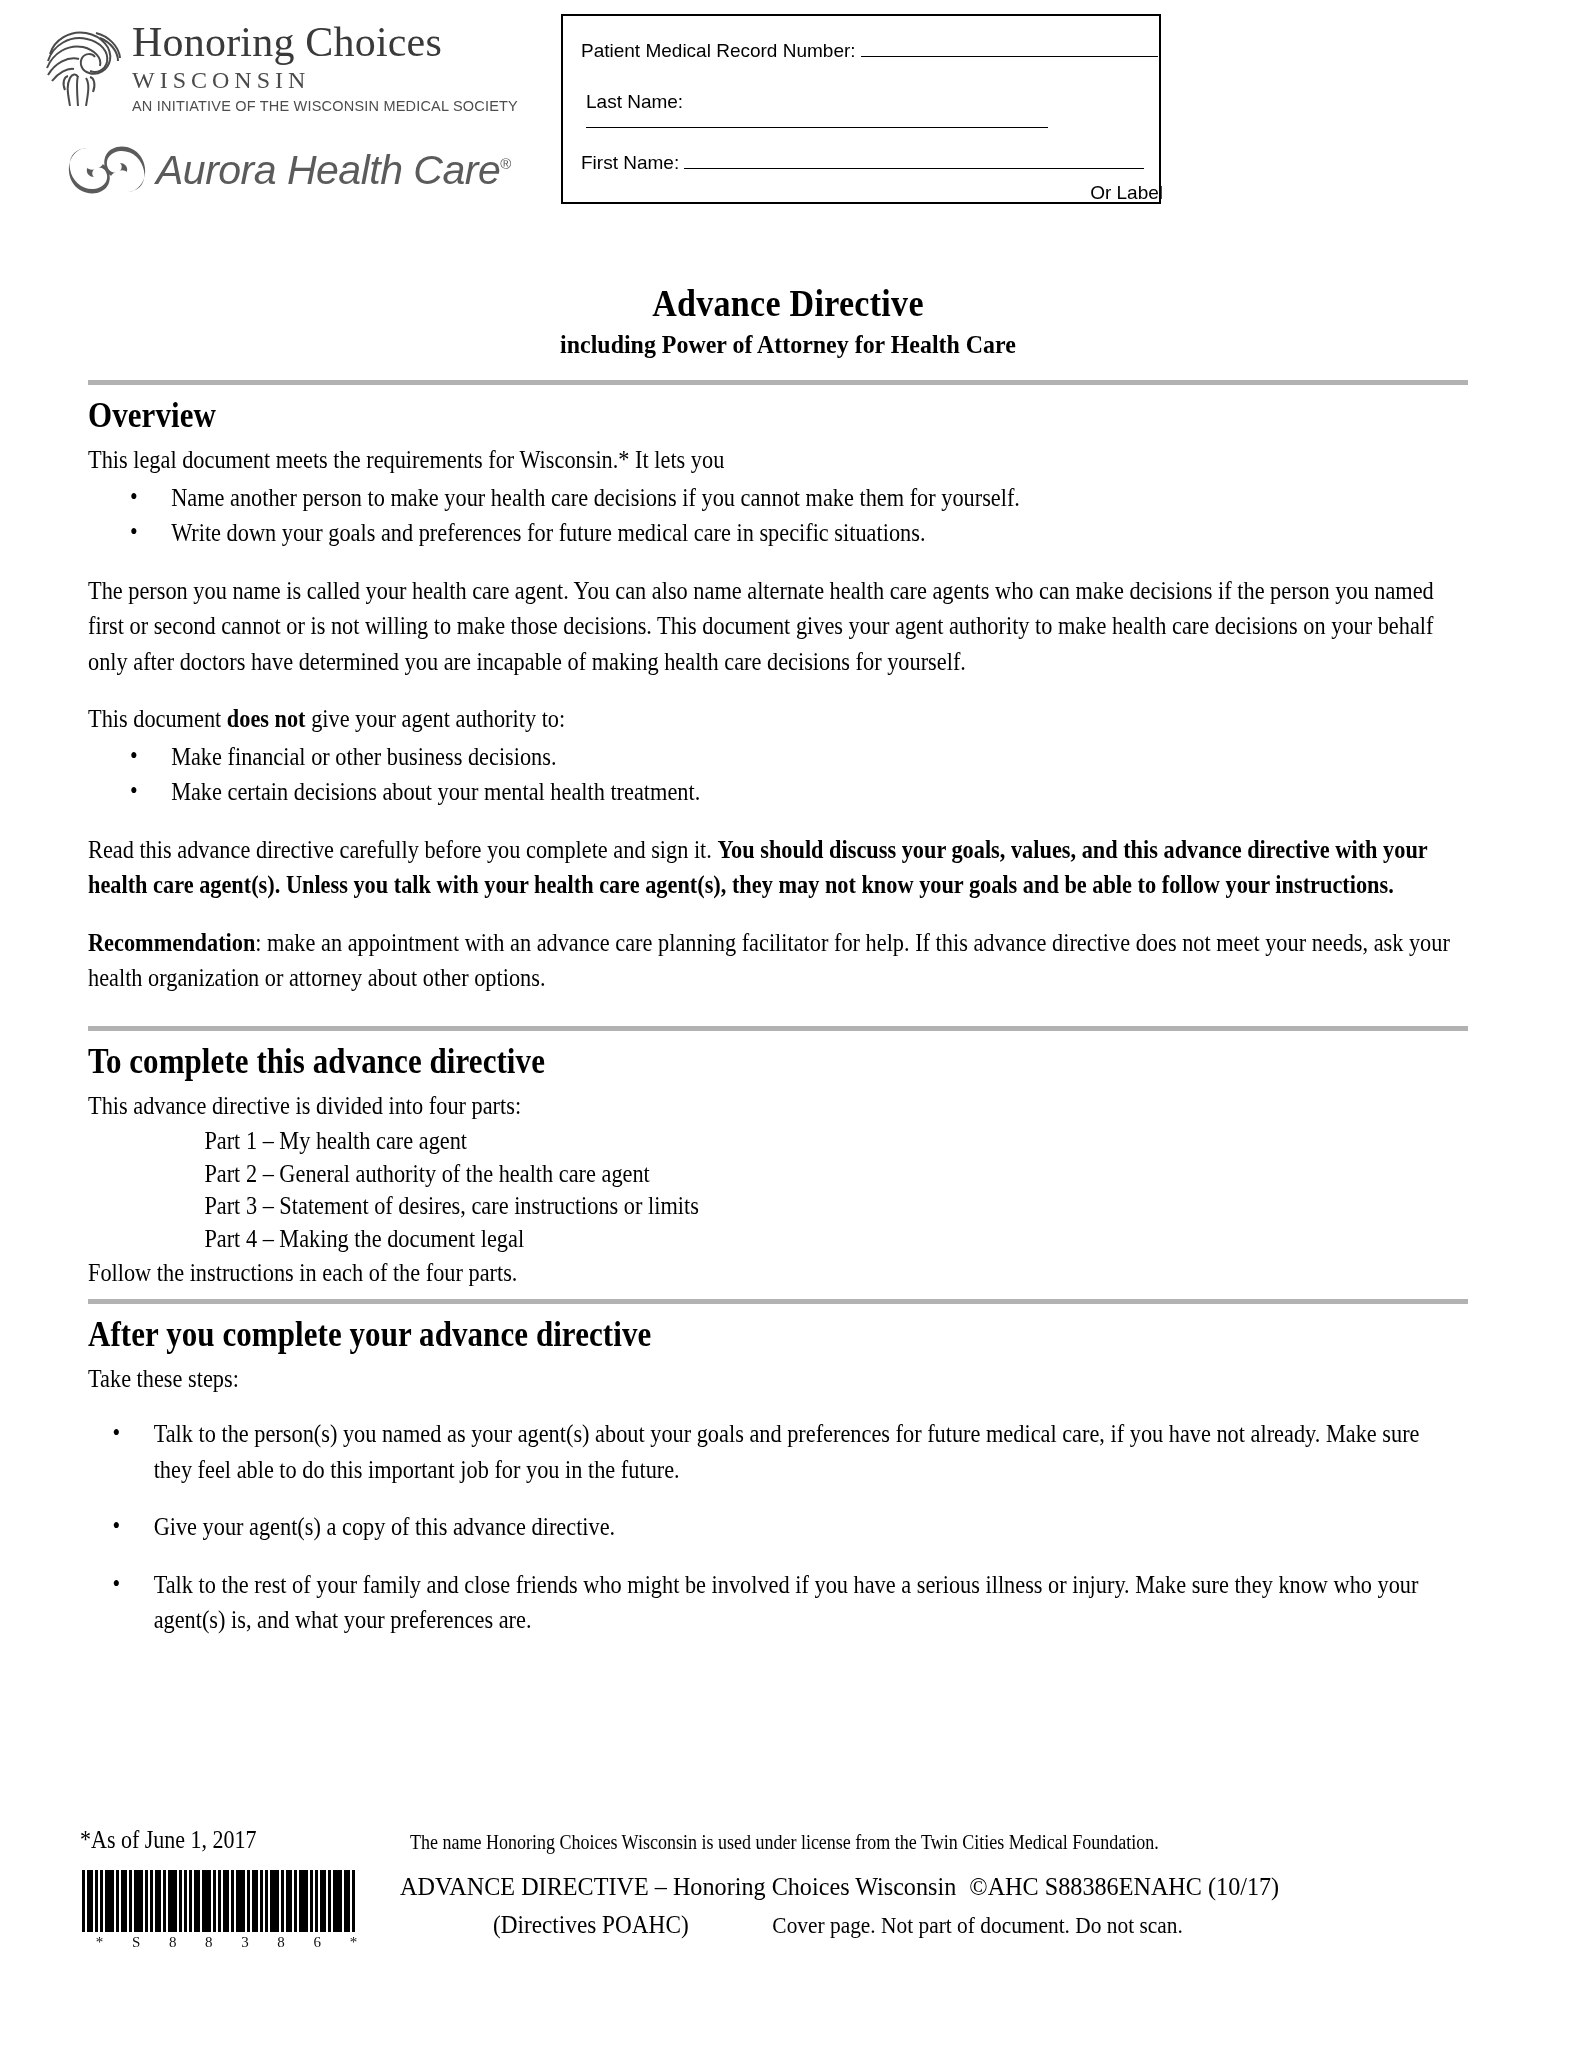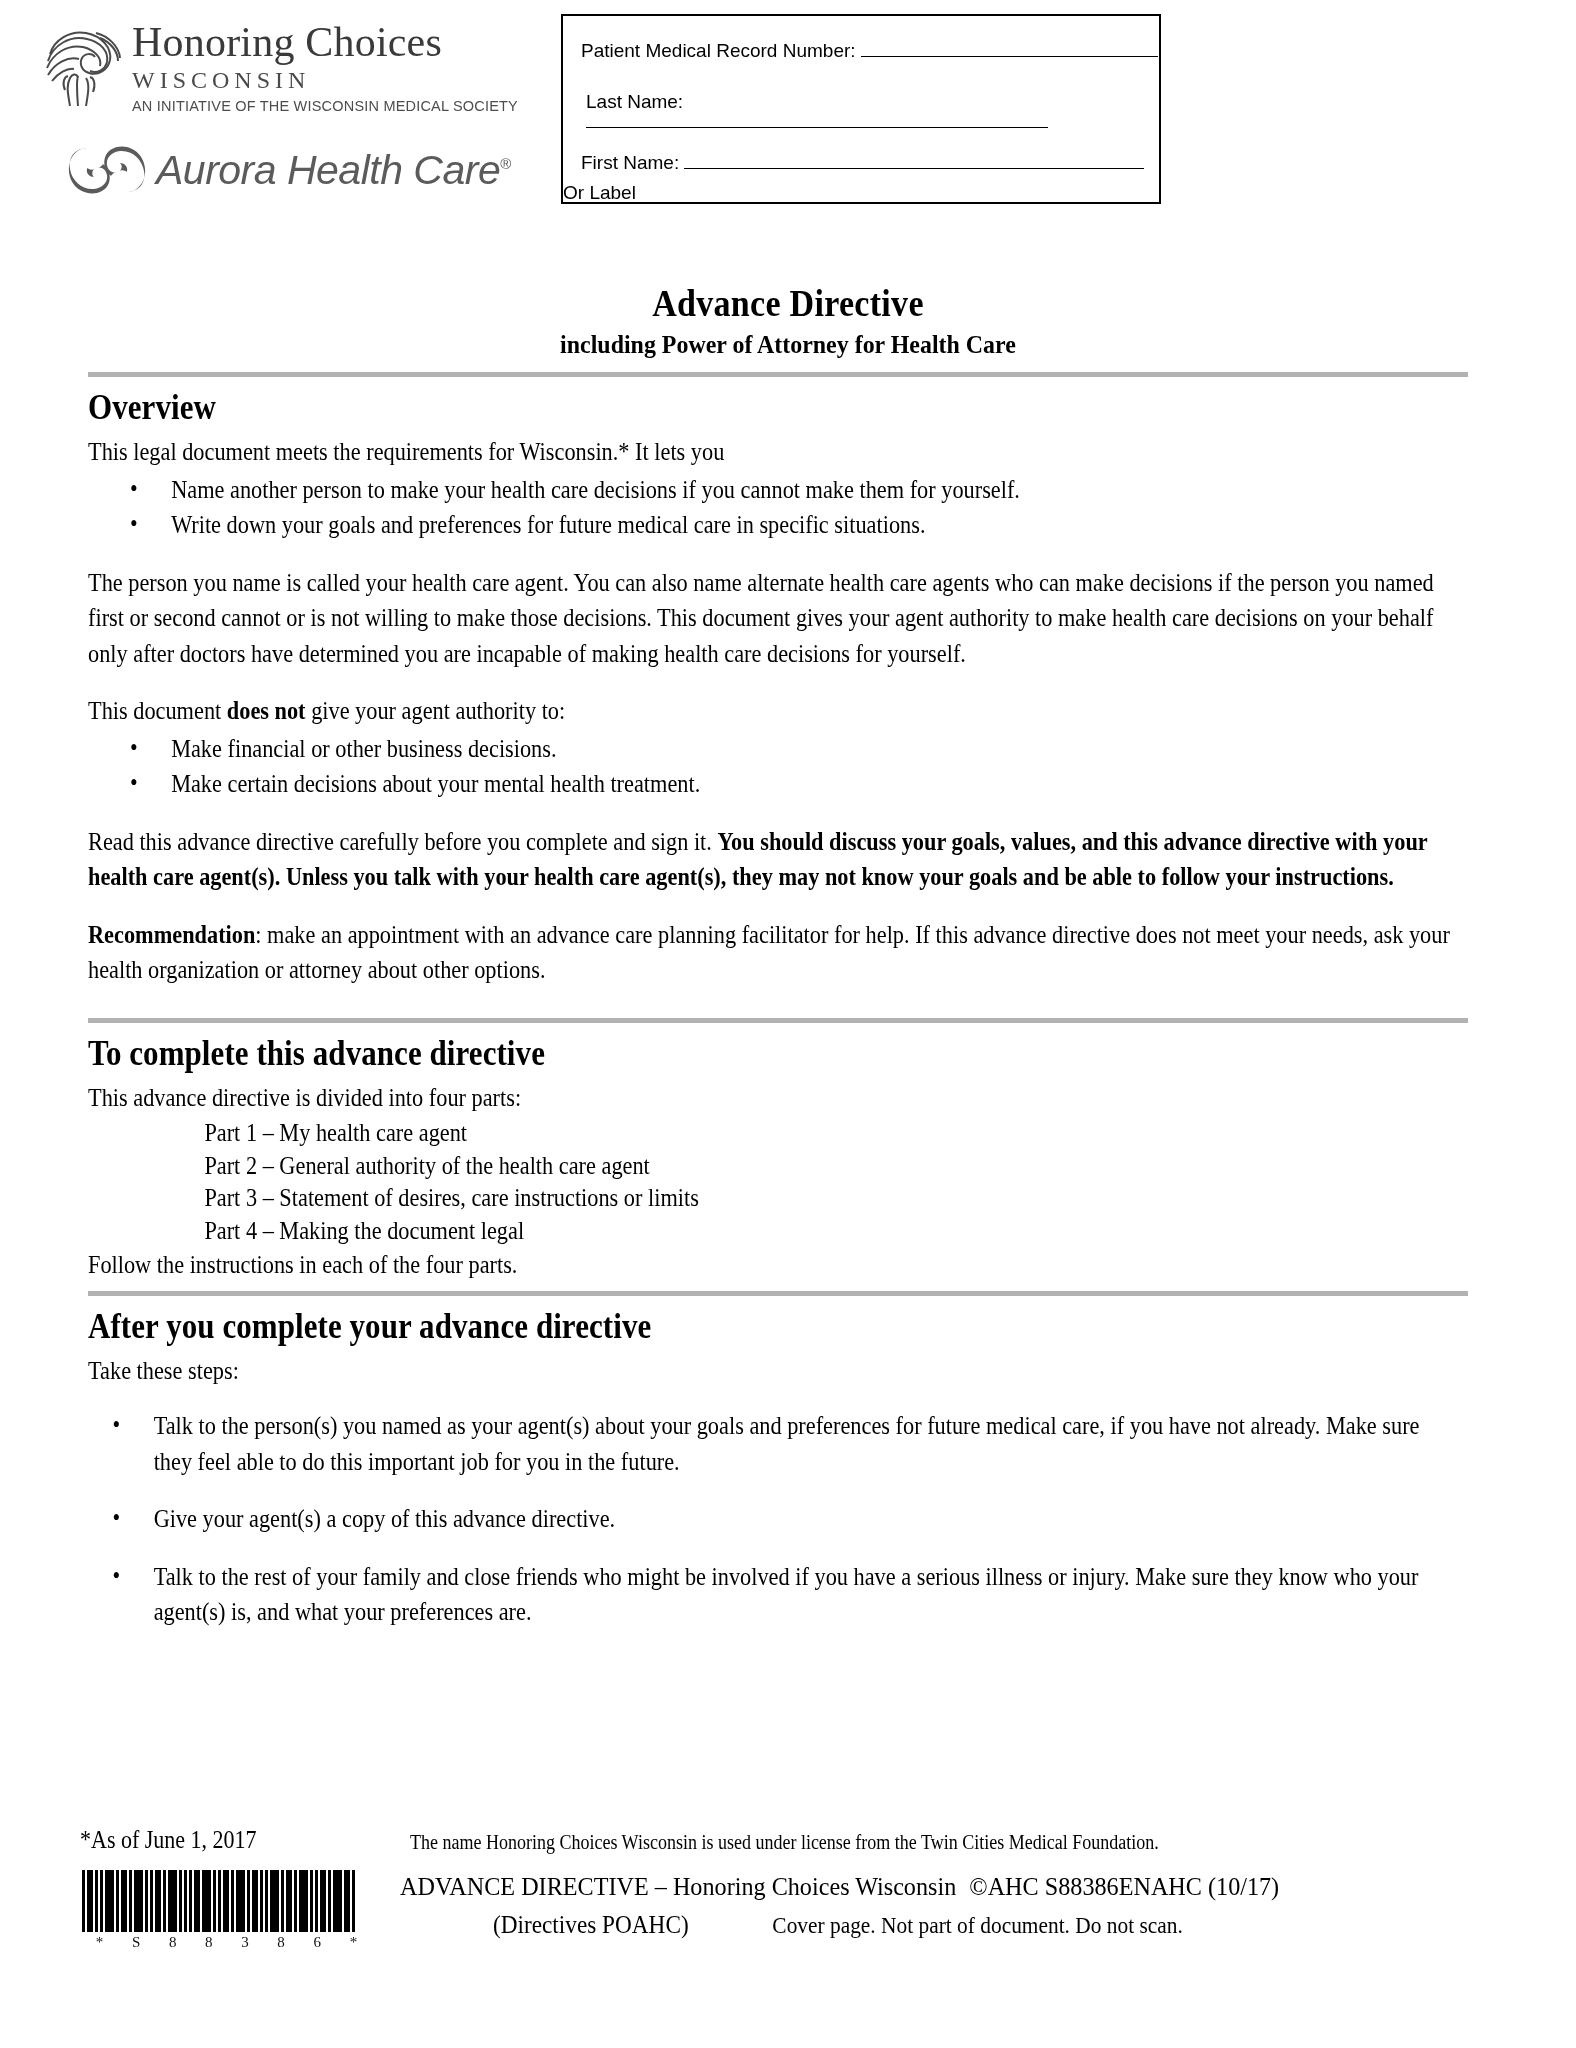--- a/index.html
+++ b/index.html
@@ -134,21 +134,21 @@
   .pb-r1 .rule { width: 297px; }
   .pb-r2 { top: 75px; flex-direction: column; }
   .pb-r2 .rule { width: 462px; }
   .pb-r3 { top: 136px; }
   .pb-r3 .rule { width: 460px; }
   .pb-orlabel {
     position: absolute;
     top: 166px;
     left: 0;
     width: 600px;
-    text-align: left;
+    text-align: right;
     font-size: 19px;
     font-family: "Liberation Sans", sans-serif;
   }
 
   
   .doc-title {
     position: absolute;
     top: 282px;
     left: 0;
     width: 1576px;
@@ -168,21 +168,21 @@
     font-family: "Liberation Serif", serif;
     font-weight: bold;
     font-size: 26px;
     transform: scaleX(0.92);
   }
 
   
   .content {
     position: absolute;
     left: 88px;
-    top: 372px;
+    top: 380px;
     width: 1380px;
   }
   .rule-bar {
     height: 5px;
     background: #b2b2b2;
     width: 1380px;
     margin: 0;
   }
   h2.section {
     font-family: "Liberation Serif", serif;

